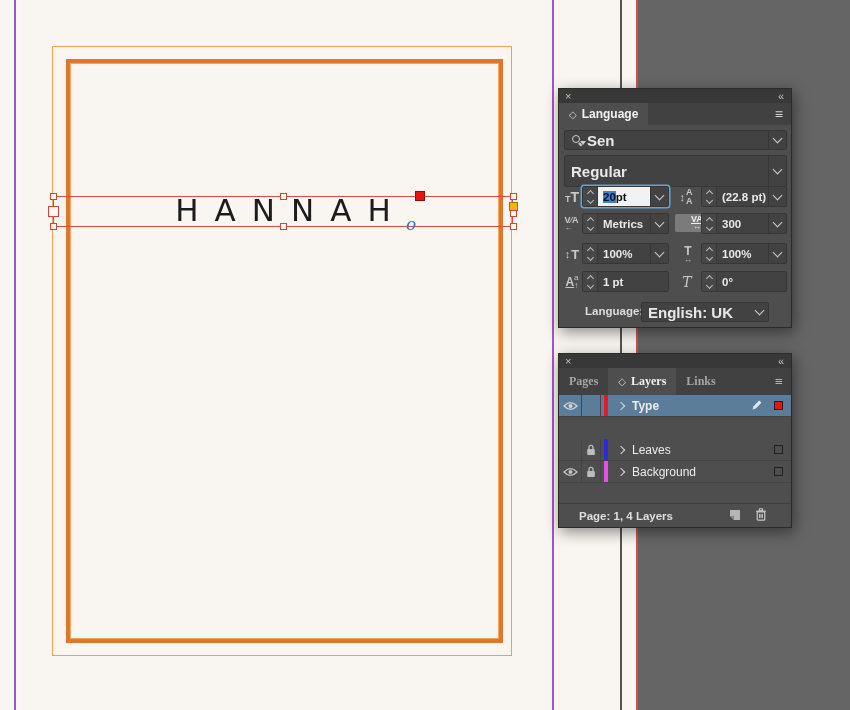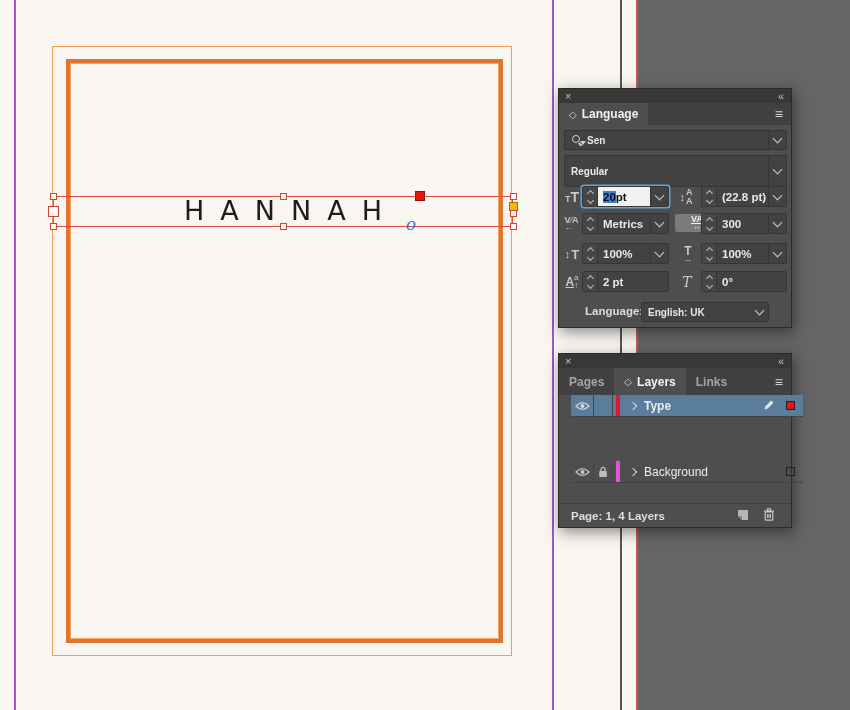--- a/index.html
+++ b/index.html
@@ -12,41 +12,41 @@
   .page-edge{background:#545454;width:1.5px;}
   .bleed-line{background:#cc5350;width:1.5px;}
   .pasteboard{position:absolute;top:0;bottom:0;left:638px;right:0;background:#656565;}
 
   
   .thin-frame{position:absolute;left:52px;top:46px;width:460px;height:610px;border:1.5px solid #eda153;box-sizing:border-box;}
   .thick-frame{position:absolute;left:66px;top:59px;width:437px;height:584px;border:4px solid #e0762e;box-sizing:border-box;box-shadow:inset 0 0 0 1px #f2a566;}
 
   
   .text-frame{position:absolute;left:53px;top:196px;width:460px;height:31px;border-top:1px solid #e04b41;border-bottom:1px solid #e04b41;border-left:1px solid #e04b41;border-right:1px solid #e04b41;box-sizing:border-box;z-index:5;display:flex;align-items:center;justify-content:center;}
-  .headline{font-family:"DejaVu Sans",sans-serif;font-size:27px;letter-spacing:16px;margin-right:-16px;color:#1c1c1c;font-weight:400;line-height:1;padding-bottom:2px;}
+  .headline{font-family:"DejaVu Sans",sans-serif;font-size:31px;letter-spacing:16px;margin-right:-16px;color:#1c1c1c;font-weight:400;line-height:1;padding-bottom:2px;}
   .h{position:absolute;width:7px;height:7px;background:#fdfaf6;border:1.5px solid #d0443a;box-sizing:border-box;z-index:7;}
   .h.big{width:11px;height:11px;}
   .h.yellow{width:9px;height:9px;background:#f2b50a;border-color:#9a7300;}
   .outport{position:absolute;width:10px;height:10px;background:#e51510;border:1px solid #8d0f0c;box-sizing:border-box;z-index:7;}
   .overset-o{position:absolute;font-family:"DejaVu Serif",serif;font-style:italic;font-size:17px;color:#2e6fd0;z-index:8;line-height:1;}
 
   
   .panel{position:absolute;width:234px;background:#4e4e4e;border:1px solid #2b2b2b;box-shadow:2px 4px 14px rgba(0,0,0,.45);box-sizing:border-box;z-index:20;color:#e2e2e2;}
   .ptitle{height:14px;background:#383838;display:flex;align-items:center;justify-content:space-between;padding:0 6px;}
   .ptitle .x{color:#c2c2c2;font-size:11px;line-height:10px;cursor:default;}
   .ptitle .collapse{color:#c2c2c2;font-size:11px;line-height:10px;letter-spacing:1px;}
   .tabstrip{display:flex;background:#414141;align-items:stretch;position:relative;}
   .tab{display:flex;align-items:center;gap:5px;padding:0 10px;font-size:12px;font-weight:bold;color:#a5a5a5;}
   .tab.active{background:#4e4e4e;color:#f2f2f2;}
   .tab .widget{font-size:10px;color:#cfcfcf;font-weight:normal;}
   .pmenu{position:absolute;right:8px;top:50%;transform:translateY(-50%);color:#d4d4d4;font-size:14px;line-height:10px;}
 
   
   .crow{position:absolute;left:0;width:234px;height:22px;}
-  .fld{position:absolute;background:#424242;border:1px solid #363636;border-radius:2px;box-sizing:border-box;display:flex;align-items:center;font-size:10px;color:#e8e8e8;font-weight:bold;}
+  .fld{position:absolute;background:#424242;border:1px solid #363636;border-radius:2px;box-sizing:border-box;display:flex;align-items:center;font-size:15px;color:#e8e8e8;font-weight:bold;}
   .fld .pad{padding:0 6px;flex:1;display:flex;align-items:center;gap:4px;}
   .ddbox{width:17px;align-self:stretch;border-left:1px solid #363636;display:flex;align-items:center;justify-content:center;}
   .chev-d{width:6px;height:6px;border-right:1.6px solid #cfcfcf;border-bottom:1.6px solid #cfcfcf;transform:rotate(45deg);margin-top:-3px;}
   .grp{position:absolute;height:21px;background:#424242;border:1px solid #363636;border-radius:2px;box-sizing:border-box;display:flex;align-items:stretch;}
   .grp.focus{box-shadow:0 0 0 1.5px #5fa4dd;}
   .stepper{width:14px;border-right:1px solid #383838;display:flex;flex-direction:column;align-items:center;justify-content:center;gap:2px;background:#474747;}
   .st-u{width:4px;height:4px;border-left:1.3px solid #bdbdbd;border-top:1.3px solid #bdbdbd;transform:rotate(45deg);}
   .st-d{width:4px;height:4px;border-right:1.3px solid #bdbdbd;border-bottom:1.3px solid #bdbdbd;transform:rotate(45deg);}
   .grp .val{flex:1;display:flex;align-items:center;padding:0 5px;font-size:11.5px;font-weight:bold;color:#e8e8e8;white-space:nowrap;overflow:hidden;}
   .grp .val.white{background:#f2f2f2;color:#101010;}
@@ -66,30 +66,30 @@
   .aa-col{display:flex;flex-direction:column;align-items:center;line-height:1;font-size:8px;}
   .skew-t{font-family:"DejaVu Serif",serif;font-style:italic;font-size:14px;}
 
   
   .mag{position:relative;width:12px;height:12px;display:inline-block;}
   .mag .lens{position:absolute;left:1px;top:1px;width:6px;height:6px;border:1.4px solid #cfcfcf;border-radius:50%;}
   .mag .tail{position:absolute;left:8px;top:8px;width:4px;height:1.5px;background:#cfcfcf;transform:rotate(45deg);transform-origin:left center;}
   .mag .tri{position:absolute;right:-3px;bottom:1px;width:0;height:0;border-left:3px solid transparent;border-right:3px solid transparent;border-top:4px solid #cfcfcf;}
 
   
-  .lrow{position:absolute;left:0;width:232px;height:22px;display:flex;align-items:center;border-bottom:1px solid #434343;box-sizing:border-box;margin-left:12px;}
+  .lrow{position:absolute;left:0;width:232px;height:22px;display:flex;align-items:center;border-bottom:1px solid #434343;box-sizing:border-box;}
   .lrow.selected{background:#5a7d9b;}
   .cell-eye{width:22px;align-self:stretch;display:flex;align-items:center;justify-content:center;border-right:1px solid #454545;}
   .cell-lock{width:18px;align-self:stretch;display:flex;align-items:center;justify-content:center;border-right:1px solid #454545;}
   .cbar{width:4px;align-self:stretch;margin-left:3px;}
   .lchev{width:5px;height:5px;border-top:1.5px solid #d8d8d8;border-right:1.5px solid #d8d8d8;transform:rotate(45deg);margin-left:10px;}
   .lname{font-size:12px;color:#ececec;margin-left:8px;font-weight:bold;}
   .proxy{position:absolute;right:8px;width:9px;height:9px;border:1.5px solid #1f1f1f;box-sizing:border-box;}
   .pencil{position:absolute;right:28px;top:50%;transform:translateY(-50%);}
-  .lstatus{position:absolute;left:0;right:0;bottom:0;height:24px;border-top:1px solid #3e3e3e;display:flex;align-items:center;padding:0 12px;box-sizing:border-box;}
+  .lstatus{position:absolute;left:0;right:0;bottom:0;height:24px;border-top:1px solid #3e3e3e;display:flex;align-items:center;padding:0 20px;box-sizing:border-box;}
   .lstatus .txt{font-size:11.5px;font-weight:bold;color:#dedede;flex:1;}
   .licons{display:flex;gap:14px;align-items:center;margin-right:4px;}
 </style>
 </head>
 <body>
 
 <div class="stage">
 
   <div class="vline guide-margin" style="left:14px;"></div>
   <div class="vline guide-margin" style="left:552px;"></div>
@@ -263,21 +263,21 @@
         <span class="aa-col">
             <span>a</span>
             <span>↑</span>
           </span>
       </span>
       <div class="grp" style="left:23px;top:0;width:87px;">
         <span class="stepper">
             <span class="st-u"></span>
             <span class="st-d"></span>
           </span>
-        <span class="val">2 pt</span>
+        <span class="val">1 pt</span>
       </div>
       <span class="cicon skew-t" style="left:120px;top:2px;width:16px;height:18px;">
         <span>T</span>
       </span>
       <div class="grp" style="left:142px;top:0;width:86px;">
         <span class="stepper">
             <span class="st-u"></span>
             <span class="st-d"></span>
           </span>
         <span class="val">0°</span>
@@ -295,21 +295,21 @@
           </span>
       </div>
     </div>
   </div>
 
   <div class="panel" style="left:558px;top:353px;height:175px;">
     <div class="ptitle">
       <span class="x">×</span>
       <span class="collapse">«</span>
     </div>
-    <div class="tabstrip" style="height:27px;">
+    <div class="tabstrip" style="height:27px;font-family:Liberation Serif, serif;">
       <div class="tab">
           <span>Pages</span>
         </div>
       <div class="tab active">
         <span class="widget">◇</span>
         <span>Layers</span>
       </div>
       <div class="tab">
           <span>Links</span>
         </div>
@@ -329,20 +329,33 @@
       <span class="lname">Type</span>
       <span class="pencil">
         <svg width="12" height="12" viewBox="0 0 12 12">
             <path d="M1.5 10.5 L2.6 7.2 L8.2 1.6 L10.4 3.8 L4.8 9.4 Z" fill="#e6e6e6"></path>
           </svg>
       </span>
       <span class="proxy" style="background-color: rgb(229, 21, 16);"></span>
     </div>
 
 
+    <div class="lrow" style="top:85px;">
+      <span class="cell-eye"></span>
+      <span class="cell-lock">
+        <svg width="10" height="12" viewBox="0 0 10 12">
+            <rect x="1.2" y="5" width="7.6" height="6" rx="1" fill="#bdbdbd"></rect>
+            <path d="M3 5 V3.4 a2 2 0 0 1 4 0 V5" fill="none" stroke="#bdbdbd" stroke-width="1.3"></path>
+          </svg>
+      </span>
+      <span class="cbar" style="background-color: rgb(45, 43, 219);"></span>
+      <span class="lchev"></span>
+      <span class="lname" style="font-weight:normal;">Leaves</span>
+      <span class="proxy"></span>
+    </div>
 
     <div class="lrow" style="top:107px;text-align:center;">
       <span class="cell-eye">
         <svg width="15" height="10" viewBox="0 0 15 10">
             <path d="M1 5 Q7.5 -1.8 14 5 Q7.5 11.8 1 5 Z" fill="none" stroke="#c6c6c6" stroke-width="1.2"></path>
             <circle cx="7.5" cy="5" r="2" fill="#c6c6c6"></circle>
           </svg>
       </span>
       <span class="cell-lock">
         <svg width="10" height="12" viewBox="0 0 10 12">

